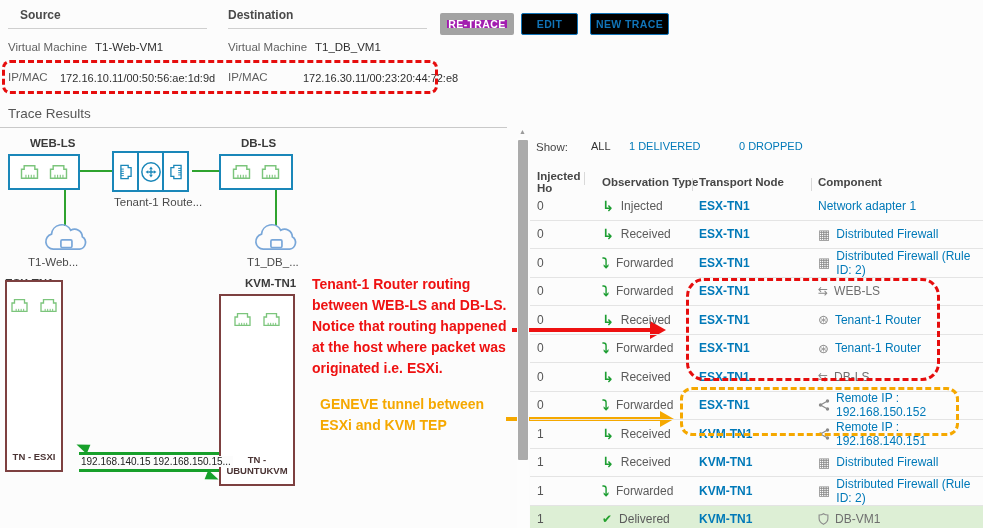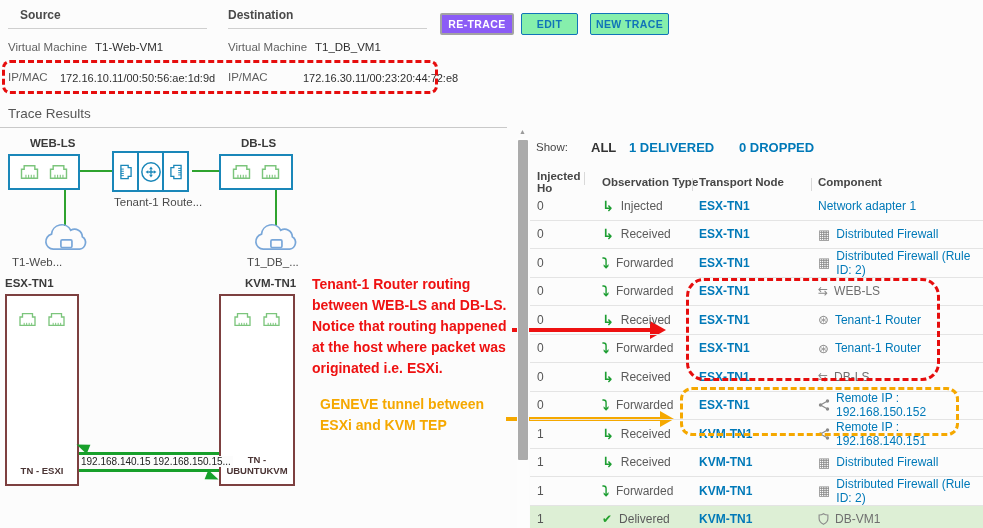--- a/index.html
+++ b/index.html
@@ -10,22 +10,22 @@
 
   
   .col-head { font-size:12px; font-weight:700; color:#4a4a4a; }
   .col-rule { border-bottom:1px solid #cfcfcf; }
   .kv-label { font-size:11.5px; color:#5f5f5f; }
   .kv-value { font-size:11.5px; color:#2f2f2f; }
   .mono-ish { font-size:11px; color:#2f2f2f; }
   .btn { display:flex; align-items:center; justify-content:center; height:22px;
          font-size:10.5px; font-weight:700; letter-spacing:.4px; border-radius:2px;
          cursor:pointer; }
-  .btn-primary { background:#8b5cf6; color:#fff; border:2px solid #a3a3a3; }
-  .btn-outline { background:#86efac; color:#1174b8; border:1px solid #1174b8; }
+  .btn-primary { background:#a21caf; color:#fff; border:7px solid #a3a3a3; }
+  .btn-outline { background:#000000; color:#1174b8; border:1px solid #1174b8; }
   .red-dash-box { border:3px dashed #e60d0d; border-radius:8px; pointer-events:none; }
   .orange-dash-box { border:3px dashed #f5a800; border-radius:12px; pointer-events:none; }
 
   .section-title { font-size:13.5px; color:#565656; }
   .panel-rule { border-bottom:1px solid #c9c9c9; }
 
   
   .node-label { font-size:11.5px; font-weight:700; color:#3a3a3a; }
   .node-sub   { font-size:11.5px; color:#4a4a4a; }
   .ls-box { border:2px solid #1a87b9; background:#fff; display:flex; align-items:center;
@@ -40,21 +40,21 @@
   .tunnel-label { font-size:10px; color:#222; background:#fcfcfc; padding:0 2px; }
   .arrowhead { width:0; height:0; }
 
   
   .ann { font-weight:700; font-size:14px; line-height:21px; white-space:pre-line; }
   .ann-red { color:#ee1111; }
   .ann-orange { color:#f5a800; }
 
   
   .show-label { font-size:11.5px; color:#464646; }
-  .filter { font-size:13px; font-weight:700; cursor:pointer; }
+  .filter { font-size:11px; font-weight:400; cursor:pointer; }
   .filter-all { color:#333; }
   .filter-blue { color:#0079b8; }
   .thead { display:flex; align-items:center; height:20px; font-size:11.5px; font-weight:700; color:#464646; }
   .thead .cell { position:relative; }
   .thead .sep::after { content:""; position:absolute; right:6px; top:2px; height:13px; border-right:1px solid #d9d9d9; }
   .trow { display:flex; align-items:center; height:28.5px; border-bottom:1px solid #e4e4e4;
           font-size:12px; color:#555; background:transparent; }
   .trow.delivered { background:#ddefd5; }
   .cell { display:block; }
   .c-hop  { width:61px; padding-left:7px; }
@@ -156,32 +156,32 @@
       </svg>
   </div>
 
   <div class="abs green-line" style="left:64px;top:190px;width:2px;height:36px;"></div>
   <div class="abs green-line" style="left:275px;top:190px;width:2px;height:36px;"></div>
 
   <svg class="abs" style="left:40px;top:222px;" width="52" height="34" viewBox="0 0 60 40">
     <path d="M15 32 a9 9 0 0 1 -2-17.7 a12 12 0 0 1 22.6-4.6 a9 9 0 0 1 13.6 7.6 a8 8 0 0 1 -3.2 14.7 z" fill="none" stroke="#79a7d9" stroke-width="2"></path>
     <rect x="24" y="21" width="13" height="9" rx="1.5" fill="none" stroke="#79a7d9" stroke-width="2"></rect>
   </svg>
-  <div class="abs node-sub" style="left:12px;top:256px;">T1-Web...</div>
+  <div class="abs node-sub" style="left:28px;top:256px;">T1-Web...</div>
 
   <svg class="abs" style="left:250px;top:222px;" width="52" height="34" viewBox="0 0 60 40">
     <path d="M15 32 a9 9 0 0 1 -2-17.7 a12 12 0 0 1 22.6-4.6 a9 9 0 0 1 13.6 7.6 a8 8 0 0 1 -3.2 14.7 z" fill="none" stroke="#79a7d9" stroke-width="2"></path>
     <rect x="24" y="21" width="13" height="9" rx="1.5" fill="none" stroke="#79a7d9" stroke-width="2"></rect>
   </svg>
   <div class="abs node-sub" style="left:247px;top:256px;">T1_DB_...</div>
 
   <div class="abs node-label" style="left:5px;top:277px;">ESX-TN1</div>
   <div class="abs node-label" style="left:245px;top:277px;">KVM-TN1</div>
 
-  <div class="abs host-box" style="left:5px;top:294px;width:74px;height:192px;">
+  <div class="abs host-box" style="left:5px;top:280px;width:58px;height:192px;">
     <div class="host-ports">
       <svg width="19" height="15" viewBox="0 0 22 18">
           <path d="M2 16 V6 h3 V2 h12 v4 h3 v10 z" fill="none" stroke="#7cc57c" stroke-width="1.6"></path>
           <path d="M7 16v-3 M10 16v-3 M13 16v-3 M16 16v-3" stroke="#7cc57c" stroke-width="1.2" fill="none"></path>
         </svg>
       <svg width="19" height="15" viewBox="0 0 22 18">
           <path d="M2 16 V6 h3 V2 h12 v4 h3 v10 z" fill="none" stroke="#7cc57c" stroke-width="1.6"></path>
           <path d="M7 16v-3 M10 16v-3 M13 16v-3 M16 16v-3" stroke="#7cc57c" stroke-width="1.2" fill="none"></path>
         </svg>
     </div>

